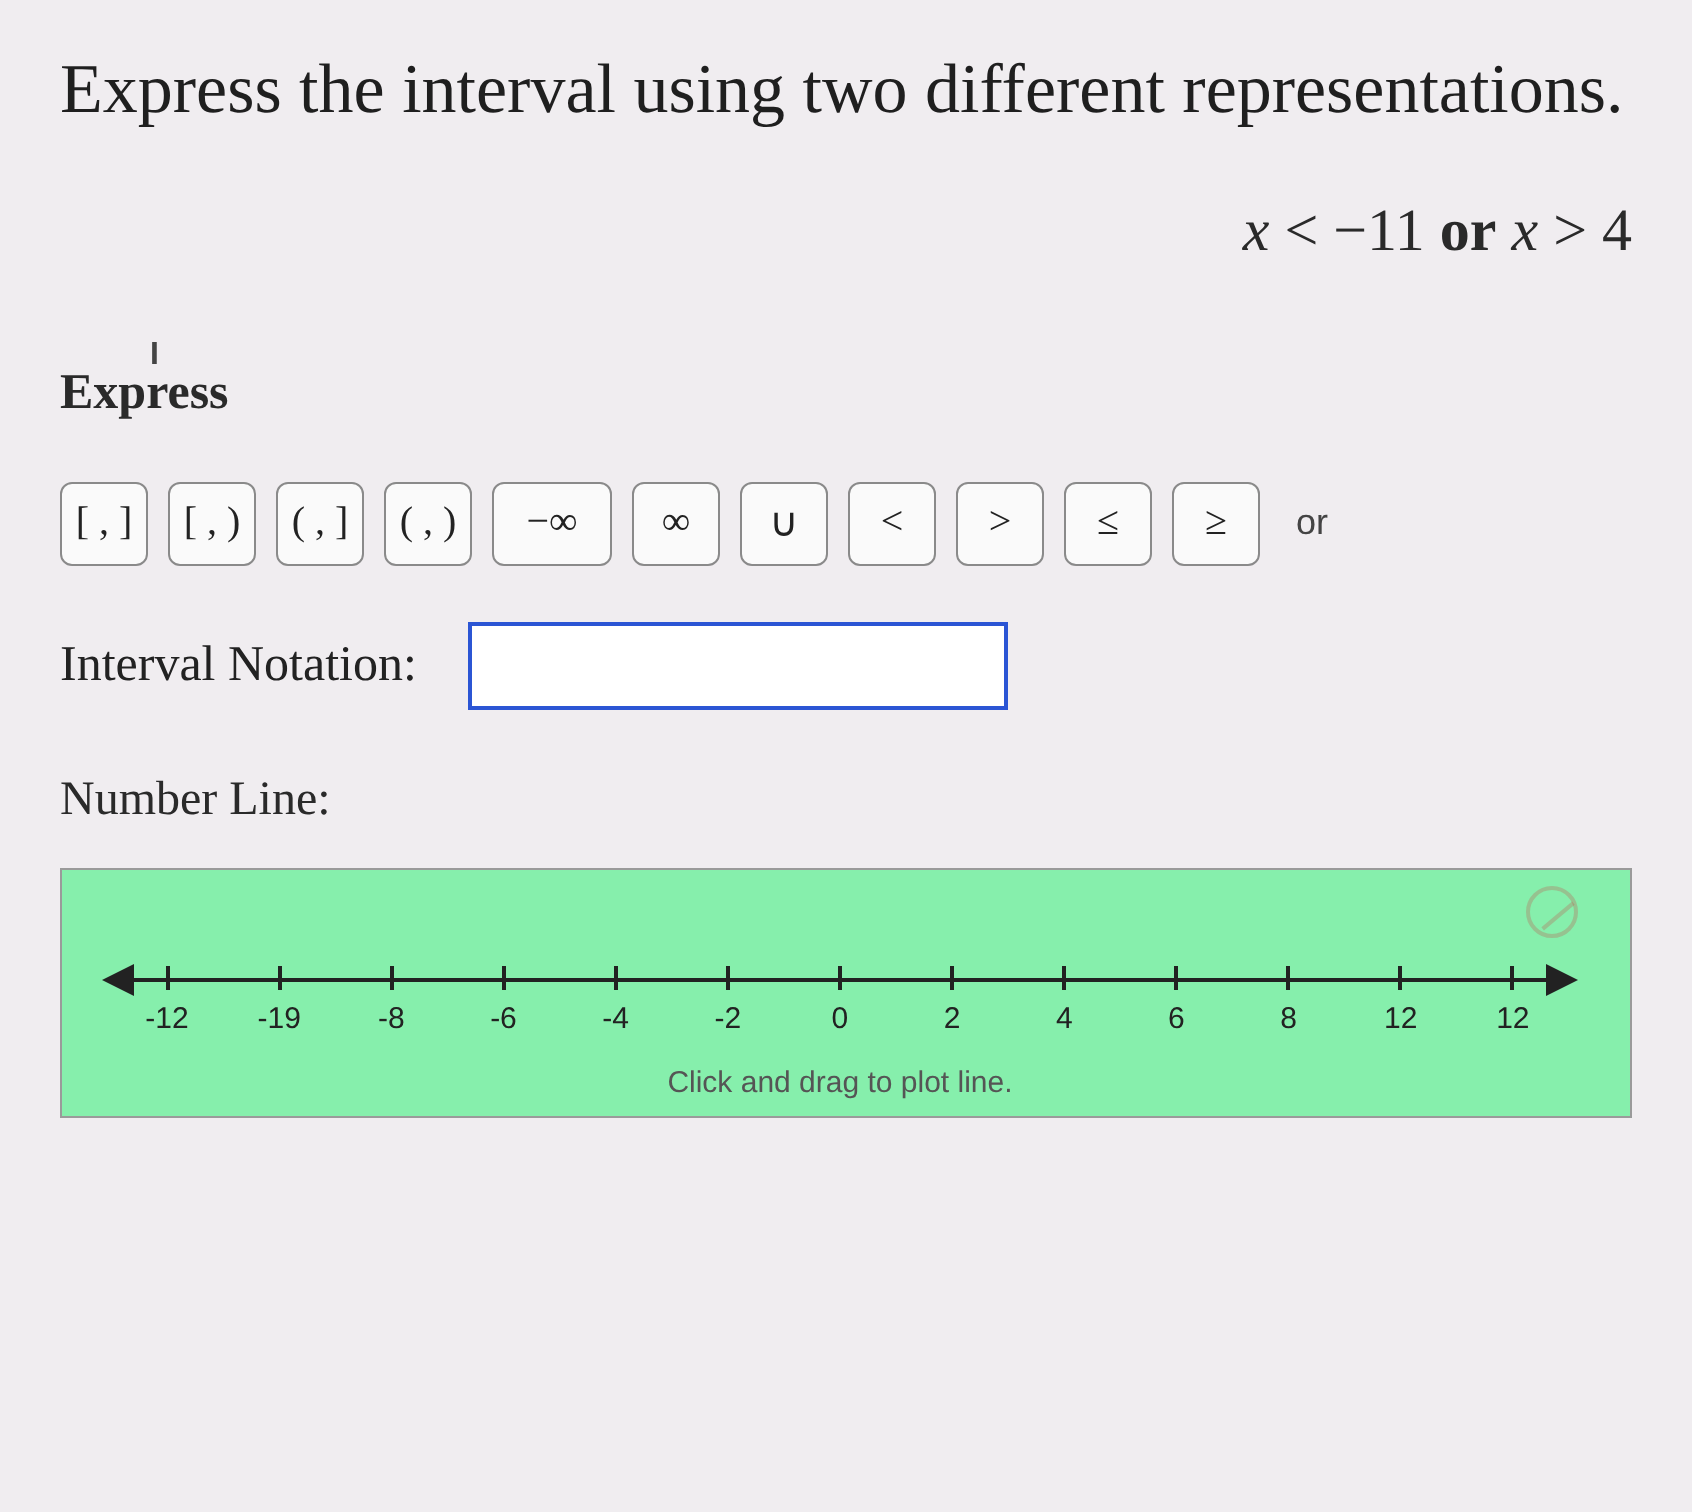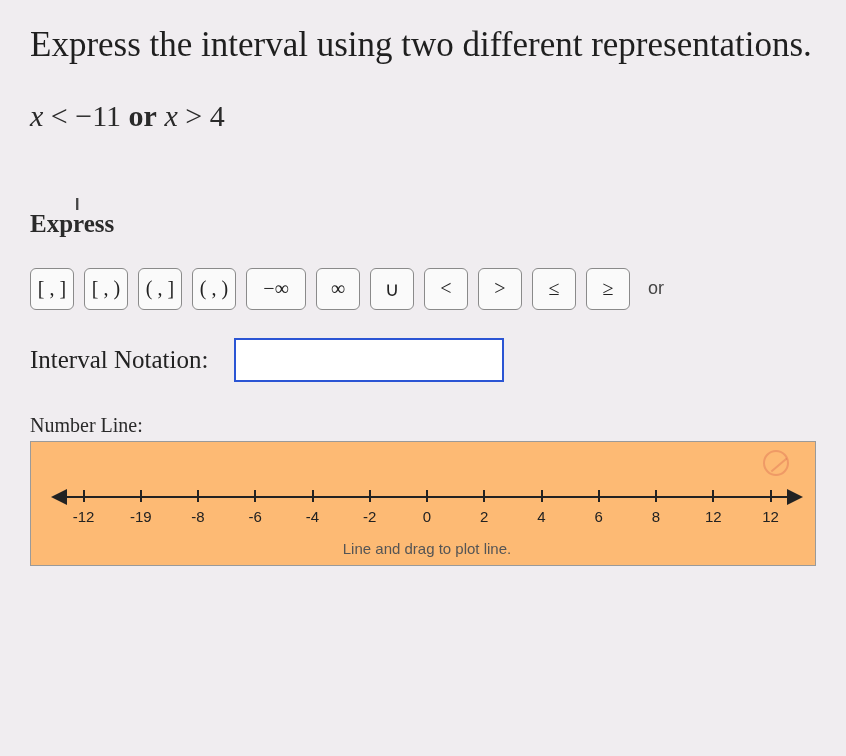--- a/index.html
+++ b/index.html
@@ -12,23 +12,23 @@
     padding: 20px 30px;
     overflow: hidden;
   }
   .question {
     font-size: 35px;
     line-height: 1.45;
     margin-bottom: 28px;
     color: #1f1f1f;
   }
   .expression {
-    text-align: left;
+    text-align: right;
     font-size: 30px;
-    margin-bottom: 77px;
+    margin-bottom: 50px;
     font-family: 'Times New Roman', serif;
   }
   .expression .var { font-style: italic; }
   .answer-heading {
     font-size: 25px;
     font-weight: 600;
     margin-bottom: 30px;
     position: relative;
   }
   .cursor-mark {
@@ -82,27 +82,27 @@
   .interval-input {
     width: 270px;
     height: 44px;
     border: 2px solid #2b55d4;
     background: #fff;
     font-size: 20px;
     padding: 0 10px;
     font-family: 'Times New Roman', serif;
   }
   .nl-label {
-    font-size: 20px;
-    margin-bottom: 4px;
+    font-size: 24px;
+    margin-bottom: 20px;
   }
   .numberline-box {
     border: 1.5px solid #9a9a9a;
-    background: #fdba74;
-    padding: 34px 4px 8px 12px;
+    background: #86efac;
+    padding: 34px 18px 8px 12px;
     position: relative;
   }
   .nl-svg-wrap { position: relative; height: 60px; }
   .nl-axis {
     position: absolute;
     left: 20px;
     right: 20px;
     top: 20px;
     height: 2px;
     background: #222;
@@ -258,14 +258,14 @@
         <div class="nl-tick">
           <div class="mark"></div>
           <div class="lbl">12</div>
         </div>
         <div class="nl-tick">
           <div class="mark"></div>
           <div class="lbl">12</div>
         </div>
       </div>
   </div>
-  <div class="nl-hint">Line and drag to plot line.</div>
+  <div class="nl-hint">Click and drag to plot line.</div>
 </div>
 
 </body></html>

